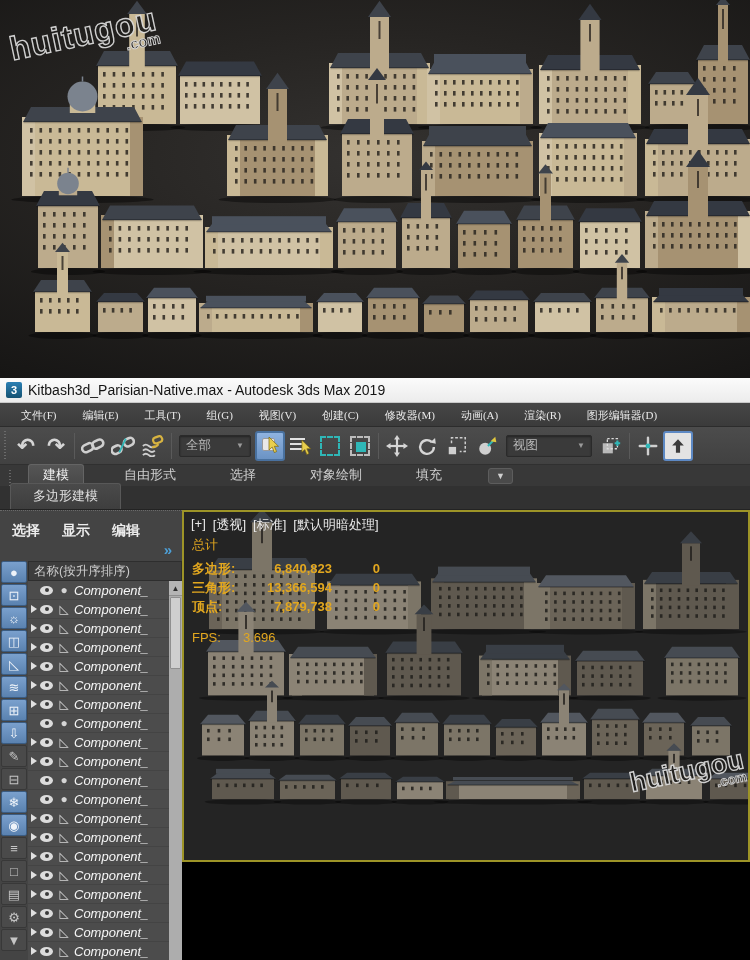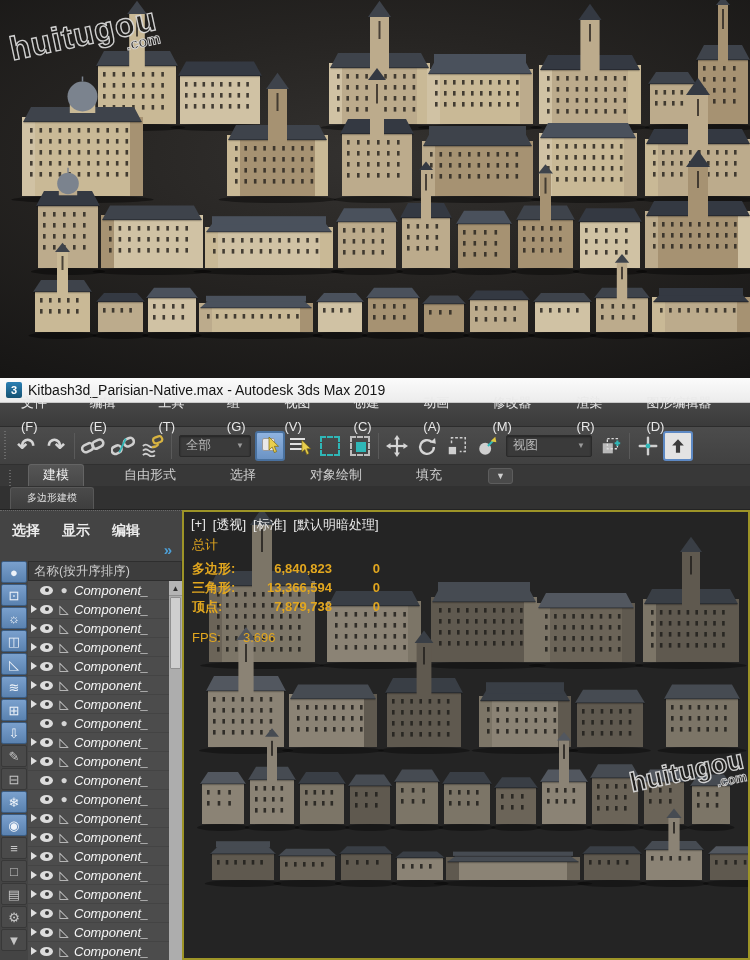--- a/index.html
+++ b/index.html
@@ -24,21 +24,21 @@
   
   .titlebar { height:25px; background:linear-gradient(#fbfbfb,#ececec); display:flex;
     align-items:center; padding:0 6px; border-bottom:1px solid #c9c9c9; }
   .app-icon { width:16px; height:16px; border-radius:2px; background:linear-gradient(#2a7fb4,#155272);
     color:#fff; font-size:11px; font-weight:bold; display:flex; align-items:center; justify-content:center; }
   .title-text { margin-left:6px; font-size:14px; color:#141414; white-space:nowrap; }
 
   
   .menubar { height:24px; background:linear-gradient(#464646,#3b3b3b); display:flex;
     align-items:center; padding:0 8px; border-bottom:1px solid #2c2c2c; }
-  .menu-item { color:#e8e8e8; font-size:13px; padding:0 13px; line-height:24px; cursor:default; }
+  .menu-item { color:#e8e8e8; font-size:11px; padding:0 13px; line-height:18px; cursor:default;font-family:Liberation Serif, serif; }
 
   
   .toolbar { height:38px; background:linear-gradient(#4c4c4c,#414141); display:flex;
     align-items:center; padding:0 2px; border-bottom:1px solid #303030; }
   .tb-handle { width:7px; height:30px; margin-right:2px;
     background:repeating-linear-gradient(to bottom,#6b6b6b 0 1px,transparent 1px 3px);
     background-size:2px 100%; background-repeat:repeat-y; background-position:2px 0; }
   .tb-btn { position:relative; width:30px; height:30px; border:none; background:transparent;
     display:flex; align-items:center; justify-content:center; border-radius:3px; padding:0; }
   .tb-btn .g { font-size:21px; color:#d5d5d5; line-height:1; font-weight:bold; }
@@ -65,24 +65,24 @@
     background:repeating-linear-gradient(to bottom,#666 0 1px,transparent 1px 3px);
     background-size:2px 100%; background-repeat:repeat-y; background-position:2px 0; }
   .ribbon-tab { color:#cfcfcf; font-size:13px; padding:1px 14px 2px; margin-right:26px; cursor:default;font-family:Liberation Serif, serif; }
   .ribbon-tab.active { background:linear-gradient(#555,#484848); border:1px solid #646464;
     border-bottom:none; border-radius:3px 3px 0 0; color:#f2f2f2; }
   .rb-caret { margin-left:6px; color:#d0d0d0; font-size:9px; background:#4a4a4a;
     border:1px solid #5d5d5d; border-radius:3px; padding:2px 7px; margin-bottom:2px; }
   .ribbon-sub { height:24px; background:#313131; border-bottom:1px solid #232323;
     display:flex; align-items:flex-end; }
   .panel-tab { margin-left:10px; background:linear-gradient(#4a4a4a,#3e3e3e); border:1px solid #585858;
-    border-bottom:none; border-radius:3px 3px 0 0; color:#e0e0e0; font-size:10px; padding:3px 16px 4px; }
+    border-bottom:none; border-radius:3px 3px 0 0; color:#e0e0e0; font-size:13px; padding:3px 22px 4px; }
 
   
-  .workarea { display:flex; height:450px; background:#3a3a3a; }
+  .workarea { display:flex; height:352px; background:#3a3a3a; }
   .explorer { position:relative; width:182px; height:450px; background:#444;
     border-top:1px dotted #6a6a6a; }
   .explorer-menus { height:50px; position:relative; padding:10px 0 0 12px; }
   .exp-menu { display:inline-block; color:#ececec; font-size:14px; font-weight:bold;
     margin-right:22px; cursor:default; }
   .chevron { position:absolute; right:10px; top:30px; color:#4d9fd6; font-size:15px; font-weight:bold; }
   .explorer-body { display:flex; height:400px; }
   .filter-col { width:28px; display:flex; flex-direction:column; }
   .filter-btn { width:26px; height:22px; margin:0 0 1px 1px; border-radius:2px; border:1px solid #383838;
     background:#4a4a4a; color:#c5c5c5; font-size:13px; display:flex; align-items:center;
@@ -985,22 +985,22 @@
     <span class="title-text">Kitbash3d_Parisian-Native.max - Autodesk 3ds Max 2019</span>
   </div>
 
   <nav class="menubar" id="menubar">
       <span class="menu-item">文件(F)</span>
       <span class="menu-item">编辑(E)</span>
       <span class="menu-item">工具(T)</span>
       <span class="menu-item">组(G)</span>
       <span class="menu-item">视图(V)</span>
       <span class="menu-item">创建(C)</span>
+      <span class="menu-item">修改器(M)</span>
       <span class="menu-item">动画(A)</span>
-      <span class="menu-item">修改器(M)</span>
       <span class="menu-item">渲染(R)</span>
       <span class="menu-item">图形编辑器(D)</span>
     </nav>
 
   <div class="toolbar">
     <span class="tb-handle"></span>
     <button class="tb-btn">
         <span class="g">↶</span>
       </button>
     <button class="tb-btn">

